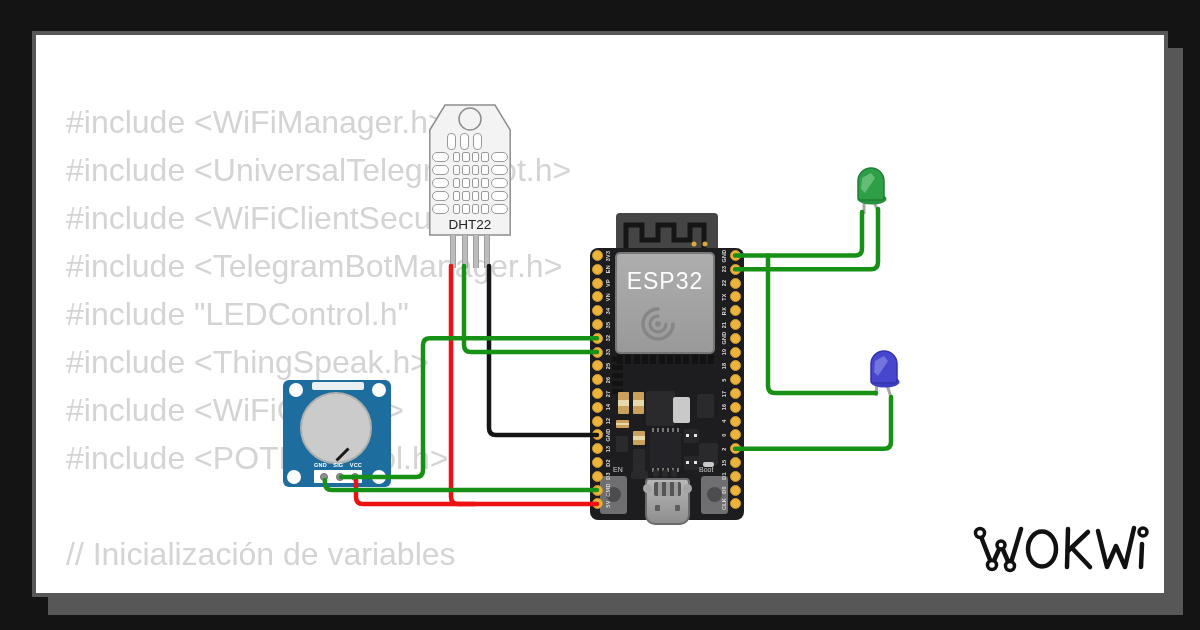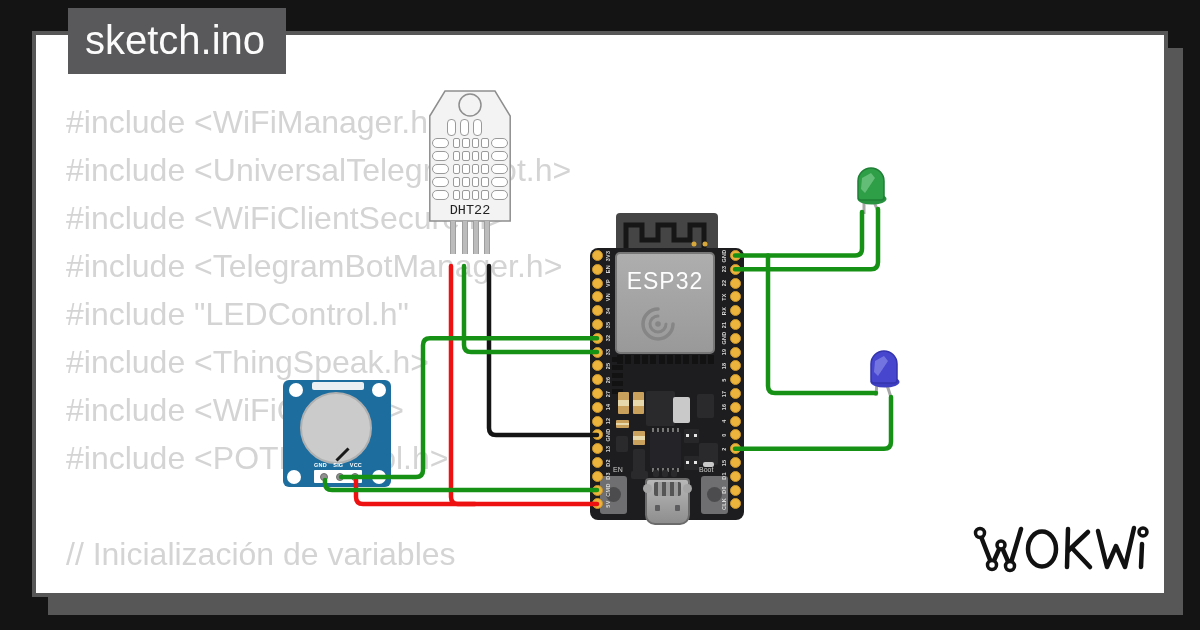--- a/index.html
+++ b/index.html
@@ -8,21 +8,21 @@
   .shadow-rect{position:absolute;left:48px;top:48px;width:1135px;height:567px;background:#575757;}
   .canvas{position:absolute;left:32px;top:31px;width:1136px;height:566px;
     box-sizing:border-box;border:4px solid #575757;background:#ffffff;overflow:hidden;}
   .world{position:absolute;left:-36px;top:-35px;width:1200px;height:630px;}
   .titlebox{position:absolute;left:68px;top:8px;width:218px;height:66px;background:#59595b;
     color:#fbfbfb;font-size:40px;line-height:64px;padding-left:17px;box-sizing:border-box;z-index:50;}
   
   .code{position:absolute;left:66px;top:98px;width:1000px;}
   .code-line{height:48px;line-height:48px;font-size:32px;color:#d4d4d4;white-space:pre;}
   
-  .dht{position:absolute;left:429px;top:90px;width:74px;height:165px;font-family:Liberation Mono, monospace;}
+  .dht{position:absolute;left:429px;top:104px;width:74px;height:165px;}
   .dht svg{position:absolute;left:0;top:0;}
   .vent{position:absolute;background:#ffffff;border:1.2px solid #9a9a9a;box-sizing:border-box;height:9.5px;}
   .vent.pill{border-radius:5px;}
   .vent.sq{border-radius:2px;}
   .slot{position:absolute;width:8.5px;height:17px;top:29px;background:#fff;border:1.2px solid #9a9a9a;border-radius:4px;box-sizing:border-box;}
   .dht-label{position:absolute;left:0;top:113px;width:82px;text-align:center;font-size:13.5px;color:#222;}
   .dht-pin{position:absolute;top:131px;width:6px;height:33px;background:#bcbcbc;border-left:1px solid #9e9e9e;border-right:1px solid #9e9e9e;box-sizing:border-box;}
   
   .pot{position:absolute;left:283px;top:380px;width:108px;height:107px;background:#1d6d9e;border-radius:6px;}
   .pot-hole{position:absolute;width:14px;height:14px;border-radius:50%;background:#fff;}
@@ -369,16 +369,13 @@
           <circle cx="22" cy="46" r="4.5"></circle>
           <circle cx="31" cy="26" r="4"></circle>
           <circle cx="40" cy="47" r="4.5"></circle>
           <circle cx="173" cy="13" r="4"></circle>
         </g>
       </svg>
 
     </div>
   </div>
 
-  <div class="titlebox">
-    <span>sketch.ino</span>
-  </div>
 </div>
 
 </body></html>

